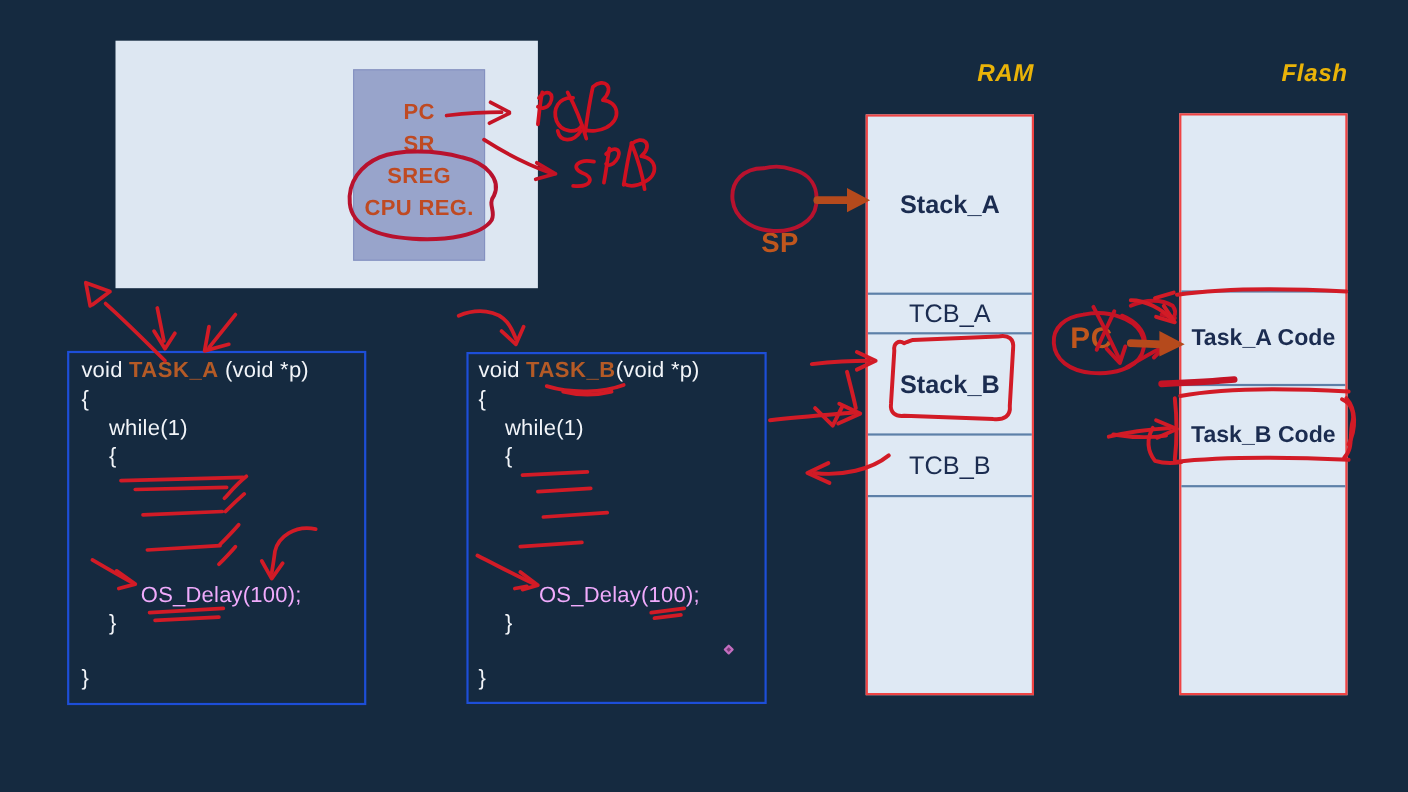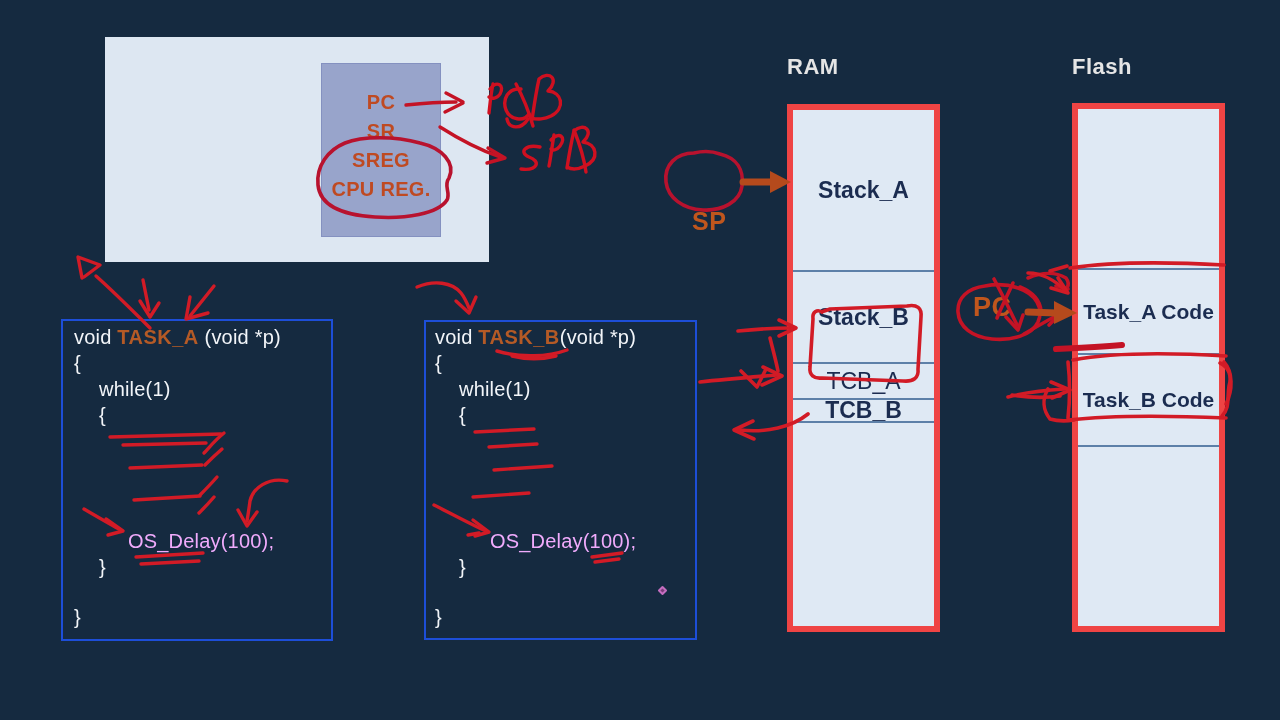--- a/index.html
+++ b/index.html
@@ -32,24 +32,24 @@
   .code-box-b { left:424px; top:320px; width:273px; height:320px; }
   .code-line {
     position:absolute; font-size:20px; color:#f2f5f9; white-space:nowrap;
     letter-spacing:0.2px;
   }
   .code-name { color:#b45a26; font-weight:bold; letter-spacing:0.5px; }
   .code-delay { color:#f0abfc; }
 
   
   .mem-title {
-    font-size:22px; font-weight:bold; color:#e5e5e5;
-    width:153px; text-align:left; letter-spacing:0.5px;
-  }
-  .mem-col { background:#dfe9f4; border:6px solid #ef4444; }
+    font-size:22px; font-weight:bold; color:#eab308;
+    width:153px; text-align:right; letter-spacing:0.5px;font-style:italic;
+  }
+  .mem-col { background:#dfe9f4; border:2px solid #ef4444; }
   .mem-sec {
     display:flex; align-items:center; justify-content:center;
     color:#1b2c50; font-size:23px; white-space:nowrap;
   }
   .mem-sec + .mem-sec { border-top:2px solid #5d80a8; }
   .sec-bold { font-weight:bold; }
 
   .ptr-label {
     font-size:25px; font-weight:bold; color:#c0561d; letter-spacing:0.5px;
   }
@@ -90,23 +90,23 @@
   <div class="code-line" style="left:33px; top:56px;">while(1)</div>
   <div class="code-line" style="left:33px; top:82px;">{</div>
   <div class="code-line code-delay" style="left:64px; top:208px;">OS_Delay(100);</div>
   <div class="code-line" style="left:33px; top:234px;">}</div>
   <div class="code-line" style="left:9px; top:284px;">}</div>
 </div>
 
 <div class="abs mem-title" style="left:787px; top:54px;">RAM</div>
 <div class="abs mem-col" style="left:787px; top:104px; width:153px; height:528px;">
   <div class="mem-sec sec-bold" style="height:160px;">Stack_A</div>
+  <div class="mem-sec" style="height:36px;">TCB_A</div>
   <div class="mem-sec sec-bold" style="height:92px;">Stack_B</div>
-  <div class="mem-sec" style="height:36px;">TCB_A</div>
-  <div class="mem-sec" style="height:23px;font-weight:bold;">TCB_B</div>
+  <div class="mem-sec" style="height:56px;">TCB_B</div>
   <div class="mem-sec" style="height:193px;"></div>
 </div>
 
 <div class="abs mem-title" style="left:1072px; top:54px;">Flash</div>
 <div class="abs mem-col" style="left:1072px; top:103px; width:153px; height:529px;">
   <div class="mem-sec" style="height:159px;"></div>
   <div class="mem-sec sec-bold" style="height:85px; font-size:21px;">Task_A Code</div>
   <div class="mem-sec sec-bold" style="height:92px; font-size:21px;">Task_B Code</div>
   <div class="mem-sec" style="height:193px;"></div>
 </div>

